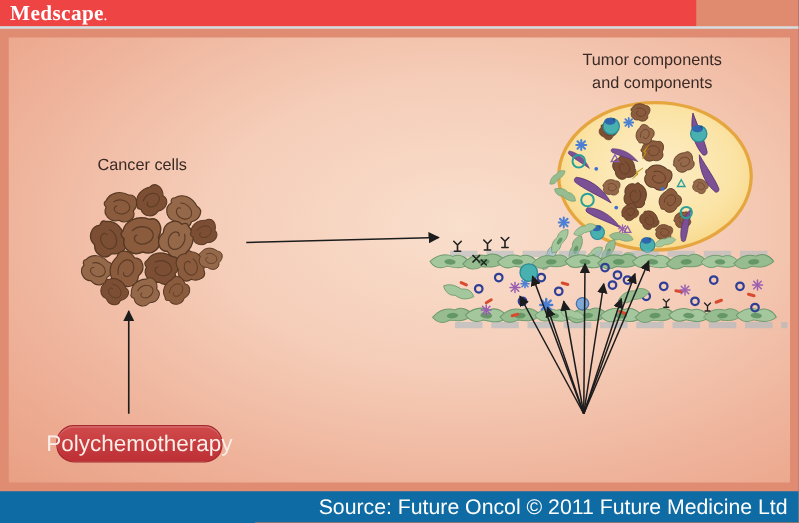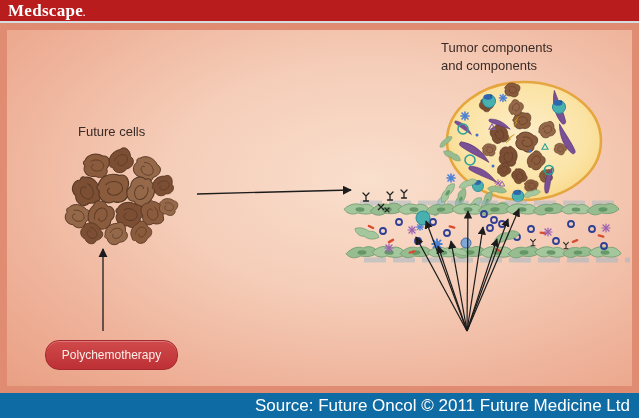--- a/index.html
+++ b/index.html
@@ -1,41 +1,41 @@
 <!DOCTYPE html>
 <html><head>
 <meta charset="utf-8">
 <style>
   html,body{margin:0;padding:0;background:#666;}
   .stage{position:relative;width:639px;height:418px;overflow:hidden;
          font-family:"Liberation Sans",sans-serif;background:#e08a70;}
   
-  .topbar{position:absolute;left:0;top:0;width:639px;height:21px;background:#b91c1c;}
+  .topbar{position:absolute;left:0;top:0;width:557px;height:21px;background:#ef4444;}
   .brand{position:absolute;left:8px;top:0;line-height:21px;color:#fff;
          font-family:"Liberation Serif",serif;font-size:17px;font-weight:600;letter-spacing:.3px;}
   .brand .mark{font-size:9px;vertical-align:baseline;}
   .sep{position:absolute;left:0;top:21px;width:639px;height:2px;background:#d6dde0;}
   .botbar{position:absolute;left:0;top:393px;width:639px;height:25px;background:#0f6ba3;}
   .source{position:absolute;right:9px;top:393px;line-height:25px;color:#ffffff;font-size:17px;}
   
   .frame{position:absolute;left:0;top:23px;width:639px;height:370px;background:#df8c72;}
   .panel{position:absolute;left:7px;top:30px;width:625px;height:356px;
          background:radial-gradient(ellipse at 58% 42%, #f9dfcd 0%, #f5cdb8 40%, #efb39b 72%, #e9a084 100%);}
   
   svg.art{position:absolute;left:0;top:0;pointer-events:none;}
   
   .lbl{position:absolute;color:#3a2a26;font-size:13px;line-height:18px;}
-  .lbl-tumor{left:441px;top:39px;}
+  .lbl-tumor{left:466px;top:39px;text-align:center;}
   .lbl-cancer{left:78px;top:123px;}
   
   .pill{position:absolute;top:340px;width:131px;height:28px;border-radius:14px;
         background:linear-gradient(#d04a4b,#bd3035);border:1px solid #a5292e;
         box-shadow:inset 0 1px 0 rgba(255,255,255,.25);
         display:flex;align-items:center;justify-content:center;
-        color:#fbeee8;font-size:12px;cursor:pointer;}
+        color:#fbeee8;font-size:18px;cursor:pointer;}
   .pill-poly{left:45px;}
   .pill-multi{left:405px;}
   
   .b1{fill:#8a5b3c}.b2{fill:#7c4e33}.b3{fill:#95684a}
   .eg{fill:#a5c79e}.eg2{fill:#96bc90}.egrey{fill:#b3c3cd}
   .pp{fill:#7b5095;stroke:#553272}
   .tc{fill:#49b0b0}
   .astB{stroke:#4a7fd4;stroke-width:1.6}.astP{stroke:#9a5fb0;stroke-width:1.2}
   .triP{stroke:#8a5fae}.triT{stroke:#2aa198}
 </style>
@@ -287,20 +287,20 @@
 
   <div class="topbar">
     <div class="brand"><span>Medscape</span><span class="mark">.</span></div>
   </div>
   <div class="sep"></div>
 
   <div class="lbl lbl-tumor">
     <div>Tumor components</div>
     <div>and components</div>
   </div>
-  <div class="lbl lbl-cancer">Future cells</div>
+  <div class="lbl lbl-cancer">Cancer cells</div>
 
   <div class="pill pill-poly">Polychemotherapy</div>
 
   <div class="botbar"></div>
   <div class="source">Source: Future Oncol © 2011 Future Medicine Ltd</div>
 
 </div>
 
 </body></html>

